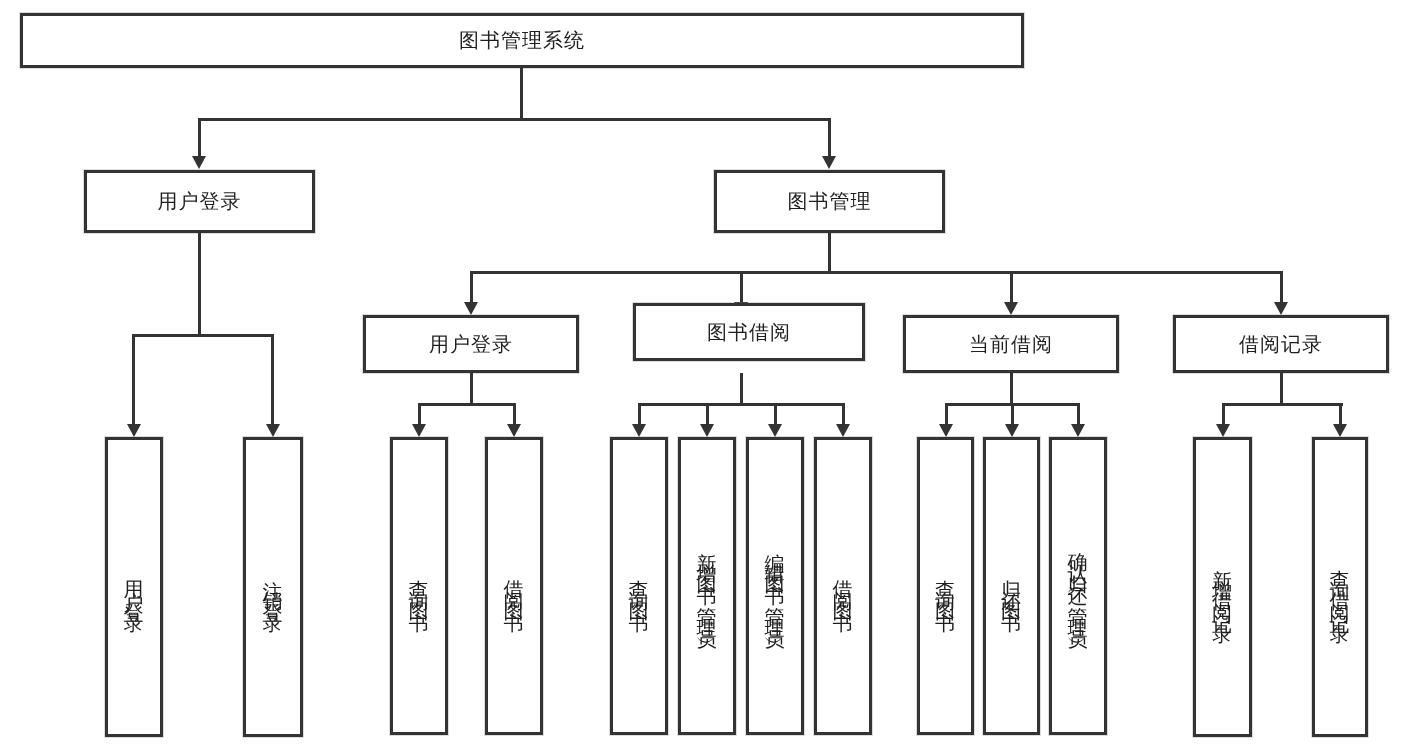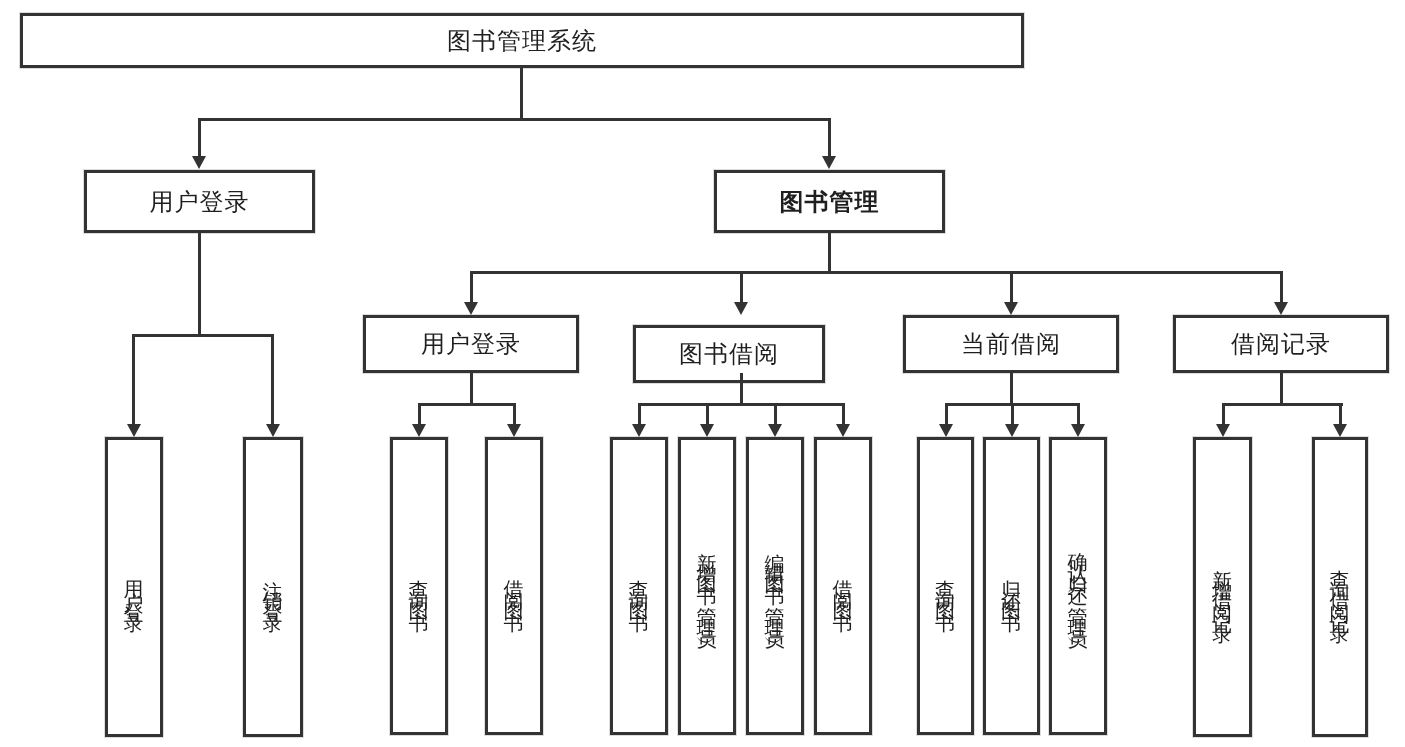--- a/index.html
+++ b/index.html
@@ -6,40 +6,40 @@
   .canvas{
     position:relative;width:1405px;height:747px;background:#ffffff;overflow:hidden;
     font-family:"Liberation Sans","DejaVu Sans",sans-serif;color:#1f1f1f;
   }
   
   .node{
     position:absolute;box-sizing:border-box;border:3px solid #333333;background:#ffffff;
     display:flex;align-items:center;justify-content:center;
     box-shadow:0 0 0 1px rgba(120,120,120,0.25);
   }
-  .hnode span{font-size:24px;letter-spacing:1px;white-space:nowrap;}
+  .hnode span{font-size:20px;letter-spacing:1px;white-space:nowrap;}
   .vnode .vtext{
     writing-mode:vertical-rl;text-orientation:mixed;
     font-size:20px;letter-spacing:11px;line-height:1;white-space:nowrap;
   }
   
   .line{position:absolute;background:#333333;}
   .arrow{
     position:absolute;width:0;height:0;
     border-left:7px solid transparent;border-right:7px solid transparent;
     border-top:13px solid #333333;
   }
   
   .pos-root{left:20px;top:13px;width:1004px;height:55px;}
   
   .pos-l2-0{left:84px;top:170px;width:231px;height:63px;}
-  .pos-l2-1{left:714px;top:170px;width:231px;height:63px;font-weight:bold;}
+  .pos-l2-1{left:714px;top:170px;width:231px;height:63px;}
   
   .pos-l3-0{left:363px;top:315px;width:216px;height:58px;}
-  .pos-l3-1{left:633px;top:325px;width:192px;height:58px;}
+  .pos-l3-1{left:633px;top:303px;width:232px;height:58px;}
   .pos-l3-2{left:903px;top:315px;width:216px;height:58px;}
   .pos-l3-3{left:1173px;top:315px;width:216px;height:58px;}
   
   .pos-l4-0{left:105px;top:437px;width:58px;height:300px;}
   .pos-l4-1{left:243px;top:437px;width:60px;height:300px;}
   .pos-l4-2{left:390px;top:437px;width:58px;height:298px;}
   .pos-l4-3{left:485px;top:437px;width:58px;height:298px;}
   .pos-l4-4{left:610px;top:437px;width:58px;height:298px;}
   .pos-l4-5{left:678px;top:437px;width:58px;height:298px;}
   .pos-l4-6{left:746px;top:437px;width:58px;height:298px;}

